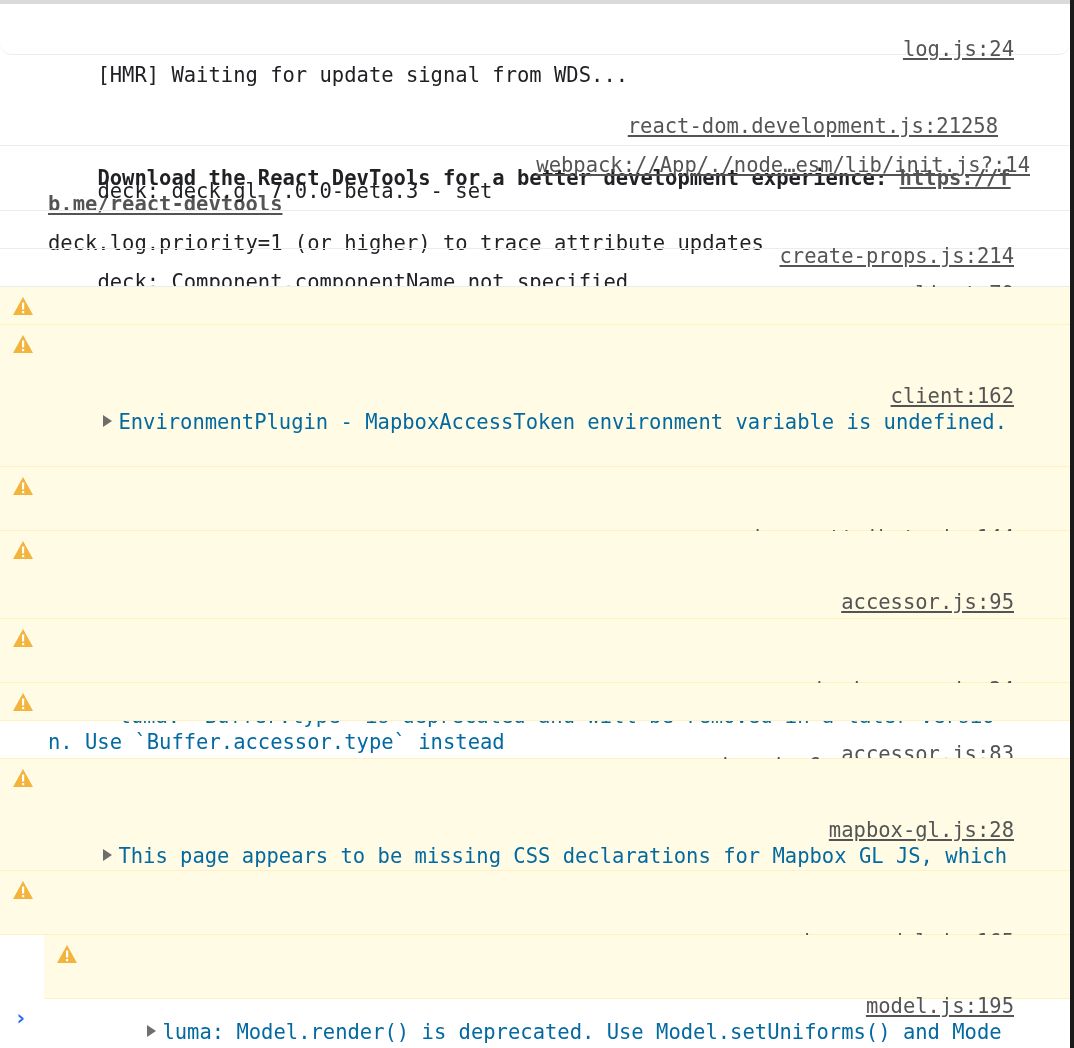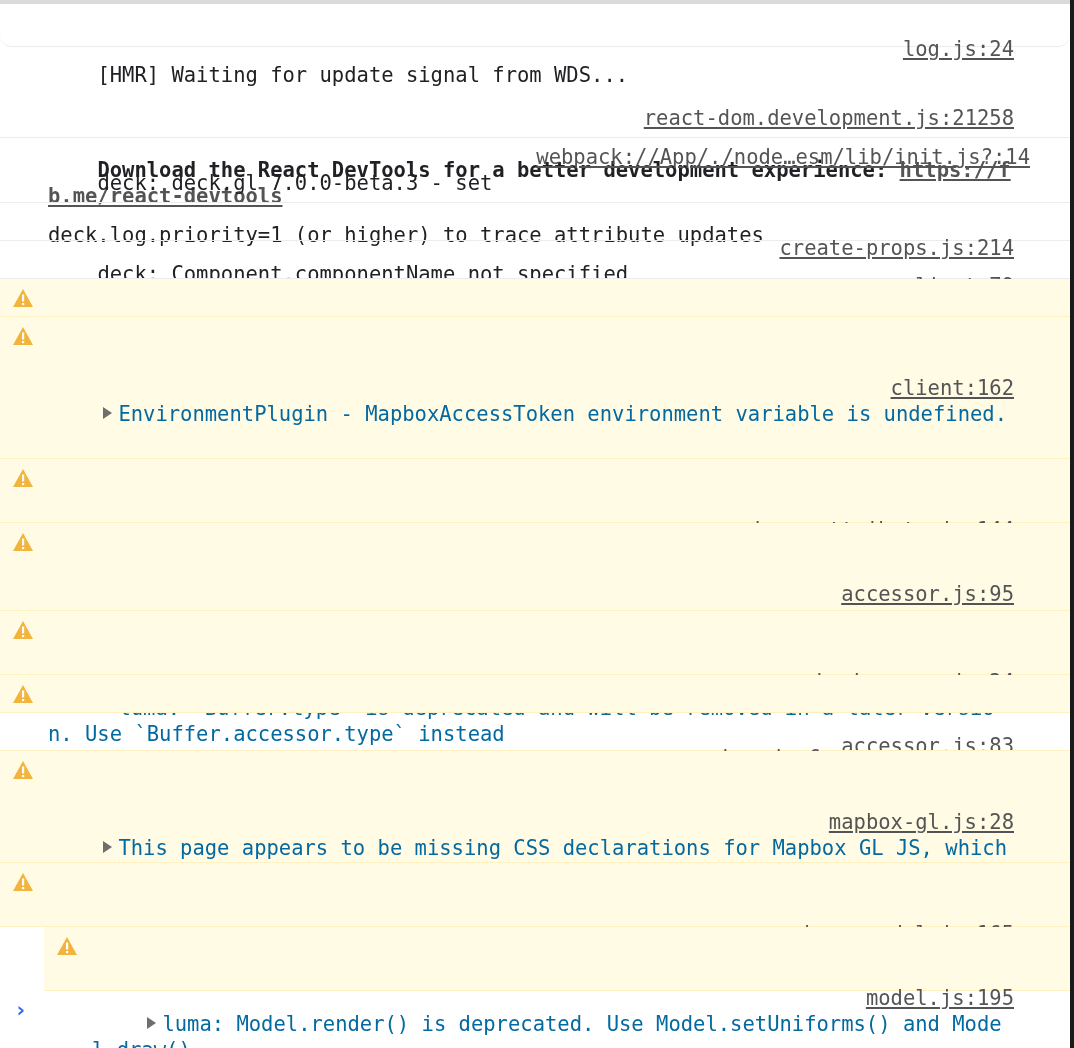--- a/index.html
+++ b/index.html
@@ -33,27 +33,27 @@
   .prompt { position:absolute; left:14px; color:#2a6df4; font-size:22px; font-weight:bold; }
 </style>
 </head>
 <body>
 
 <div class="topbar"></div>
 <div class="rightbar"></div>
 
 <div class="console">
 
-  <div class="row" style="height:43px;border-radius:12px;">
+  <div class="row" style="height:51px;border-radius:12px;">
     <span class="src">log.js:24</span>
     <span>[HMR] Waiting for update signal from WDS...</span>
   </div>
 
   <div class="row" style="height:91px;">
-    <span class="src-block" style="margin-right:0;">react-dom.development.js:21258</span>
+    <span class="src-block" style="margin-right:16px;">react-dom.development.js:21258</span>
     <span class="bold">Download the React DevTools for a better development experience: </span><span class="bold link">https://fb.me/react-devtools</span>
   </div>
 
   <div class="row" style="height:65px;">
     <span>deck: deck.gl 7.0.0-beta.3 - set </span><span class="link" style="position:absolute; right:40px; top:6px;">webpack://App/./node…esm/lib/init.js?:14</span>
     <br><span>deck.log.priority=1 (or higher) to trace attribute updates</span>
   </div>
 
   <div class="row" style="height:38px;">
     <span class="src">create-props.js:214</span>

